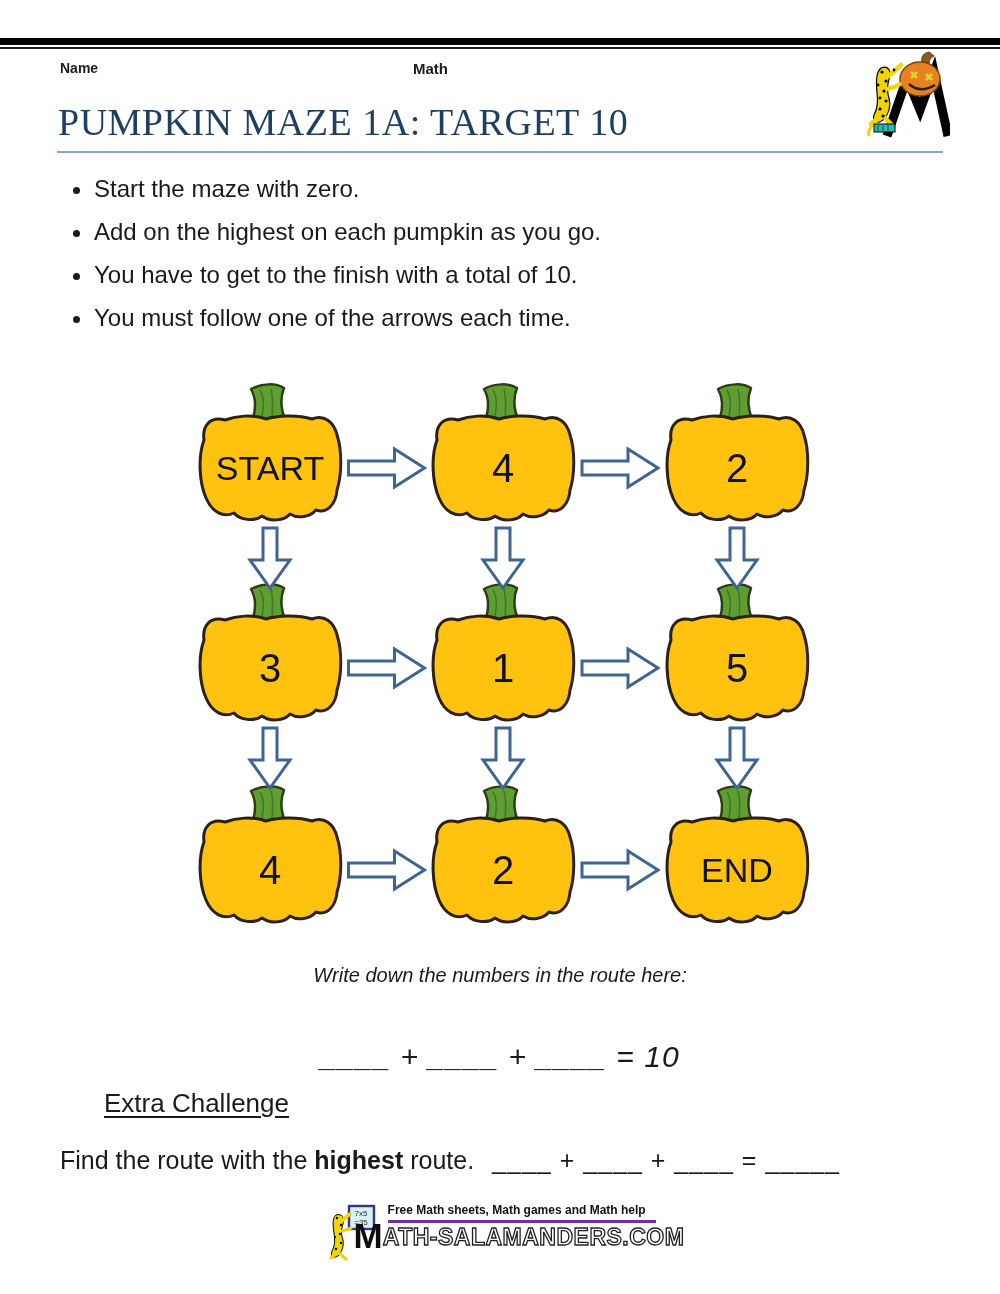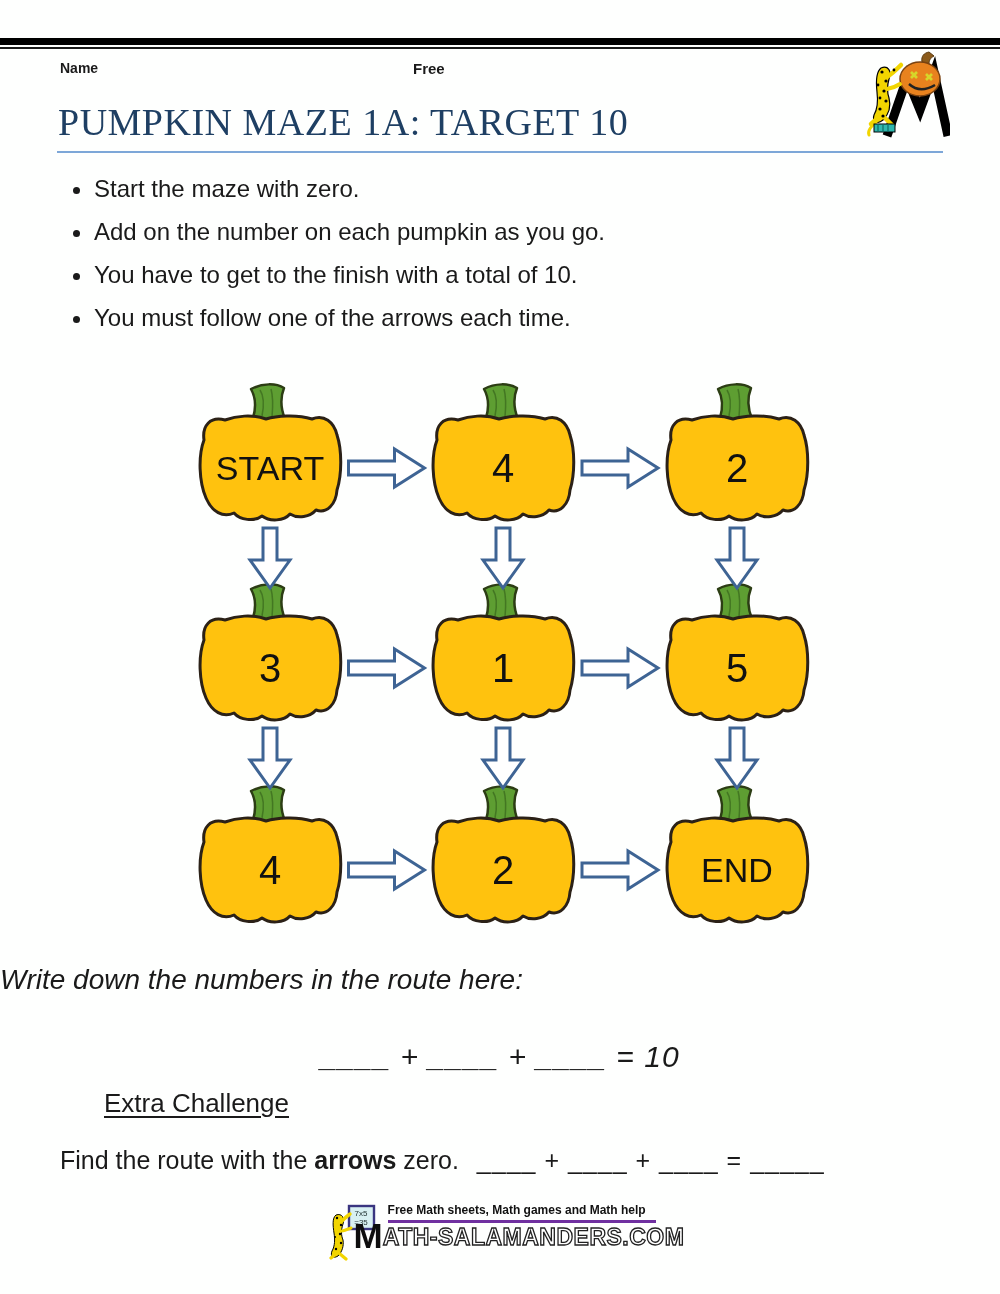--- a/index.html
+++ b/index.html
@@ -20,22 +20,22 @@
   .title-rule{position:absolute;left:57px;top:151px;width:886px;height:2px;background:#7da7d8;}
 
   .instructions{position:absolute;left:60px;top:176px;margin:0;padding-left:34px;
                 font-size:24px;line-height:26px;}
   .instructions li{margin-bottom:17px;}
 
   .maze{position:absolute;left:190px;top:378px;}
   .pump-word{font-family:"Liberation Sans",sans-serif;font-size:34px;fill:#111;}
   .pump-num{font-family:"Liberation Sans",sans-serif;font-size:40px;fill:#111;}
 
-  .route-prompt{position:absolute;left:0;top:964px;width:1000px;text-align:left;
-                font-size:28px;font-style:italic;}
+  .route-prompt{position:absolute;left:0;top:964px;width:1000px;text-align:center;
+                font-size:20px;font-style:italic;}
   .route-eq{position:absolute;left:0;top:1040px;width:1000px;text-align:center;
             font-size:30px;font-style:italic;letter-spacing:1px;}
 
   .extra-heading{position:absolute;left:60px;top:1088px;font-size:26px;
                  text-decoration:underline;text-underline-offset:4px;margin-left:44px;}
   .challenge-line{position:absolute;left:60px;top:1146px;font-size:25px;white-space:nowrap;}
   .challenge-line .hl{font-weight:bold;}
   .challenge-line .eq{margin-left:18px;letter-spacing:1px;}
 
   .footer{position:absolute;left:0;top:1203px;width:1000px;display:flex;
@@ -52,21 +52,21 @@
 </style>
 </head>
 <body>
 
 <div class="page">
 
   <div class="rule-thick"></div>
   <div class="rule-thin"></div>
 
   <div class="name-label">Name</div>
-  <div class="date-label">Free</div>
+  <div class="date-label">Math</div>
 
   <svg class="header-logo" width="84" height="90" viewBox="0 0 84 90">
     <path d="M 21,86 L 41,28 L 54,60 L 68,22 L 82,86" fill="none" stroke="#000" stroke-width="9" stroke-linejoin="miter" stroke-miterlimit="12"></path>
     <path d="M 56,12 C 55,6 58,3 63,2 L 68,6 C 64,8 63,11 63,14 Z" fill="#8b5a1a" stroke="#5a3a10" stroke-width="1"></path>
     <ellipse cx="54" cy="29" rx="20" ry="17" fill="#e8821e" stroke="#7a4210" stroke-width="1.5"></ellipse>
     <g stroke="#d6d62a" stroke-width="2.6">
       <line x1="45" y1="22" x2="51" y2="28"></line>
         <line x1="51" y1="22" x2="45" y2="28"></line>
       <line x1="60" y1="24" x2="66" y2="30"></line>
         <line x1="66" y1="24" x2="60" y2="30"></line>
@@ -90,21 +90,21 @@
       <rect x="8" y="74" width="21" height="8" fill="#2fb8ae" stroke="#000" stroke-width="1"></rect>
       <path d="M 12,74 V 82 M 17,74 V 82 M 22,74 V 82" stroke="#0c6d66" stroke-width="1.2"></path>
     </g>
   </svg>
 
   <div class="title">PUMPKIN MAZE 1A: TARGET 10</div>
   <div class="title-rule"></div>
 
   <ul class="instructions">
     <li>Start the maze with zero.</li>
-    <li>Add on the number on each pumpkin as you go.</li>
+    <li>Add on the highest on each pumpkin as you go.</li>
     <li>You have to get to the finish with a total of 10.</li>
     <li>You must follow one of the arrows each time.</li>
   </ul>
 
   <svg class="maze" width="630" height="555" viewBox="0 0 630 555">
     <defs>
       <g id="pumpkin-shape">
         <path d="M -17,-50 C -14,-60 -14,-70 -19,-79 C -8,-85 6,-85 14,-80 C 10,-70 11,-59 15,-49 C 4,-43 -7,-43 -17,-50 Z" fill="#5E9E32" stroke="#2c3d14" stroke-width="2.5" stroke-linejoin="round"></path>
         <path d="M -8,-52 C -6,-62 -6,-72 -10,-78 M 2,-51 C 3,-62 3,-72 1,-79" fill="none" stroke="#3e7020" stroke-width="1.5" opacity="0.85"></path>
         <path d="M -45,-48 C -60,-52 -68,-42 -66,-28 C -72,-12 -71,14 -64,30 C -58,44 -47,50 -36,45 C -30,52 -16,54 -8,48 C 0,54 14,53 20,46 C 28,51 40,49 46,42 C 57,46 66,36 67,22 C 72,6 72,-18 67,-33 C 64,-46 54,-54 42,-49 C 26,-54 6,-52 -4,-49 C -18,-54 -34,-52 -45,-48 Z" fill="#FFC20E" stroke="#2B2117" stroke-width="3" stroke-linejoin="round"></path>
@@ -146,21 +146,21 @@
     <text class="pump-num" x="80" y="506" text-anchor="middle">4</text>
     <text class="pump-num" x="313" y="506" text-anchor="middle">2</text>
     <text class="pump-word" x="547" y="504" text-anchor="middle">END</text>
   </svg>
 
   <div class="route-prompt">Write down the numbers in the route here:</div>
   <div class="route-eq">____ + ____ + ____  =  10</div>
 
   <div class="extra-heading">Extra Challenge</div>
 
-  <div class="challenge-line"><span>Find the route with the </span><span class="hl">arrows</span><span> zero.</span><span class="eq">____ + ____ + ____ = _____</span></div>
+  <div class="challenge-line"><span>Find the route with the </span><span class="hl">highest</span><span> route.</span><span class="eq">____ + ____ + ____ = _____</span></div>
 
   <div class="footer">
     <svg width="48" height="58" viewBox="0 0 48 58">
       <rect x="21" y="3" width="25" height="23" fill="#d8f0f2" stroke="#3a3580" stroke-width="2.4"></rect>
       <text x="33" y="13" text-anchor="middle" font-size="8" fill="#233" font-family="Liberation Sans, sans-serif">7x5</text>
       <text x="33" y="22" text-anchor="middle" font-size="8" fill="#233" font-family="Liberation Sans, sans-serif">=35</text>
       <g>
         <path d="M 8,12 C 14,10 17,15 15,21 C 13,27 13,32 15,37 C 16,43 14,49 10,53 C 5,56 2,53 4,48 C 7,43 7,36 6,30 C 5,23 4,15 8,12 Z" fill="#f2d500" stroke="#000" stroke-width="1"></path>
         <path d="M 14,18 C 17,15 19,13 22,11" fill="none" stroke="#f2d500" stroke-width="3.4" stroke-linecap="round"></path>
         <path d="M 14,28 C 18,27 20,26 23,25" fill="none" stroke="#f2d500" stroke-width="3" stroke-linecap="round"></path>

